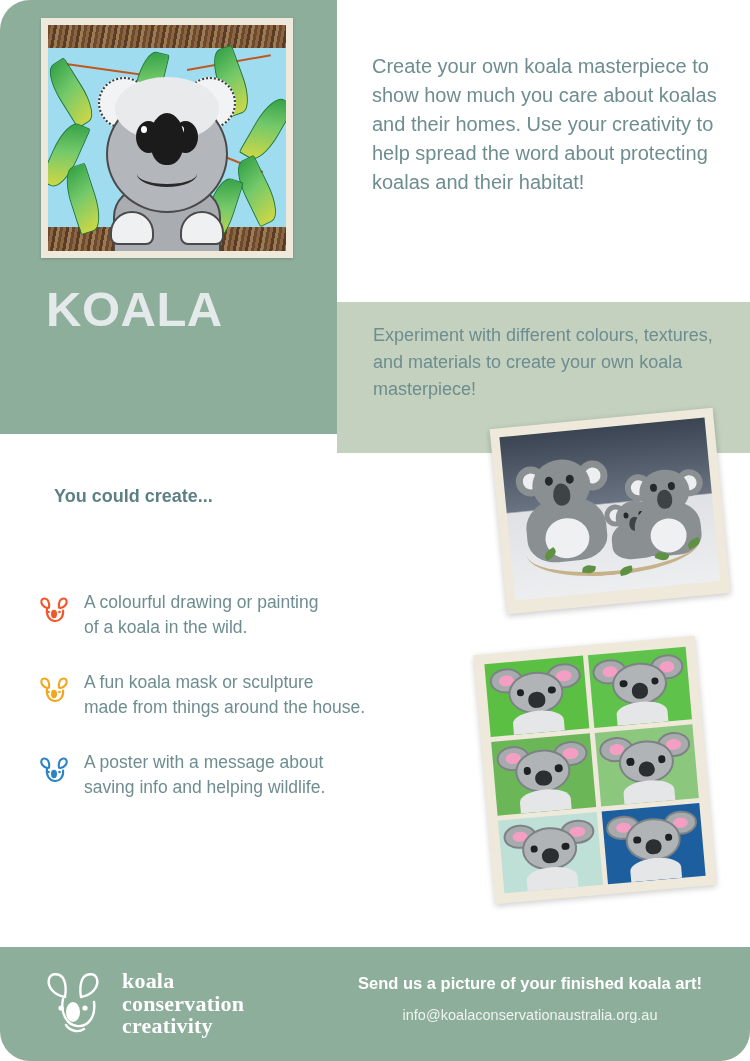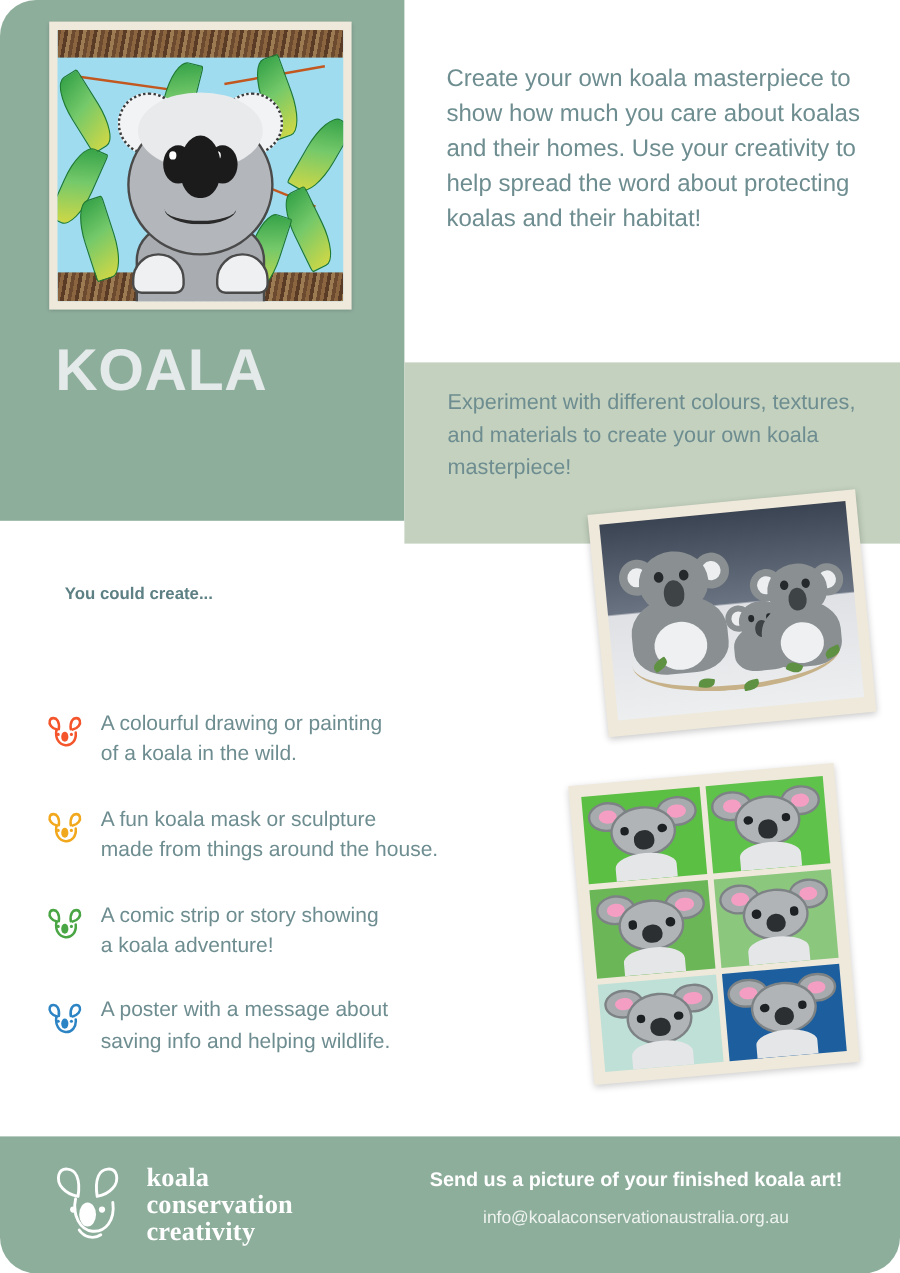--- a/index.html
+++ b/index.html
@@ -116,21 +116,21 @@
     width: 413px; height: 151px; background: #c3d1be; margin-top: 19px;
   }
   .experiment-text {
     position: absolute; left: 36px; top: 20px; width: 350px;
     font-size: 18px; line-height: 1.5; color: #6e8d90;
   }
 
   
   .section-title {
     position: absolute; left: 54px; top: 486px;
-    font-size: 14px; font-weight: 700; color: #5d8084;
+    font-size: 18px; font-weight: 700; color: #5d8084;
   }
 
   
   .bullets { position: absolute; left: 34px; top: 588px; width: 420px; }
   .bullet { position: relative; display: flex; align-items: flex-start; margin-bottom: 27px; }
   .bullet-icon { flex: 0 0 40px; width: 40px; height: 40px; margin-top: 4px; }
   .bullet-text {
     font-size: 17.5px; line-height: 1.45; color: #6e8d90; padding-left: 10px; padding-top: 2px;
   }
 
@@ -310,38 +310,20 @@
           <circle cx="14.5" cy="20" r="1.3" fill="#f2a81d"></circle>
           <circle cx="25.5" cy="20" r="1.3" fill="#f2a81d"></circle>
         </svg>
       </span>
       <span class="bullet-text">
         <span>A fun koala mask or sculpture</span><br>
         <span>made from things around the house.</span>
       </span>
     </div>
 
-    <div class="bullet">
-      <span class="bullet-icon">
-        <svg viewBox="0 0 40 40" width="40" height="40" aria-hidden="true">
-          <g fill="none" stroke="#4aa544" stroke-width="2.1" stroke-linecap="round">
-            <path d="M13.5 16C9 15 6.5 11.5 7.5 8.5c1-3 5-2.5 6.5 0 1.3 2.2 1.4 4.6 1 7.2"></path>
-            <path d="M26.5 16c4.5-1 7-4.5 6-7.5-1-3-5-2.5-6.5 0-1.3 2.2-1.4 4.6-1 7.2"></path>
-            <path d="M13 16.5c-1.2 6.5 2.2 12 7.5 12.5 5.2.5 9.3-4 8.6-10.5"></path>
-          </g>
-          <ellipse cx="20" cy="22" rx="3" ry="4.2" fill="#4aa544"></ellipse>
-          <circle cx="14.5" cy="20" r="1.3" fill="#4aa544"></circle>
-          <circle cx="25.5" cy="20" r="1.3" fill="#4aa544"></circle>
-        </svg>
-      </span>
-      <span class="bullet-text">
-        <span>A comic strip or story showing</span><br>
-        <span>a koala adventure!</span>
-      </span>
-    </div>
 
     <div class="bullet">
       <span class="bullet-icon">
         <svg viewBox="0 0 40 40" width="40" height="40" aria-hidden="true">
           <g fill="none" stroke="#2c84c4" stroke-width="2.1" stroke-linecap="round">
             <path d="M13.5 16C9 15 6.5 11.5 7.5 8.5c1-3 5-2.5 6.5 0 1.3 2.2 1.4 4.6 1 7.2"></path>
             <path d="M26.5 16c4.5-1 7-4.5 6-7.5-1-3-5-2.5-6.5 0-1.3 2.2-1.4 4.6-1 7.2"></path>
             <path d="M13 16.5c-1.2 6.5 2.2 12 7.5 12.5 5.2.5 9.3-4 8.6-10.5"></path>
           </g>
           <ellipse cx="20" cy="22" rx="3" ry="4.2" fill="#2c84c4"></ellipse>

